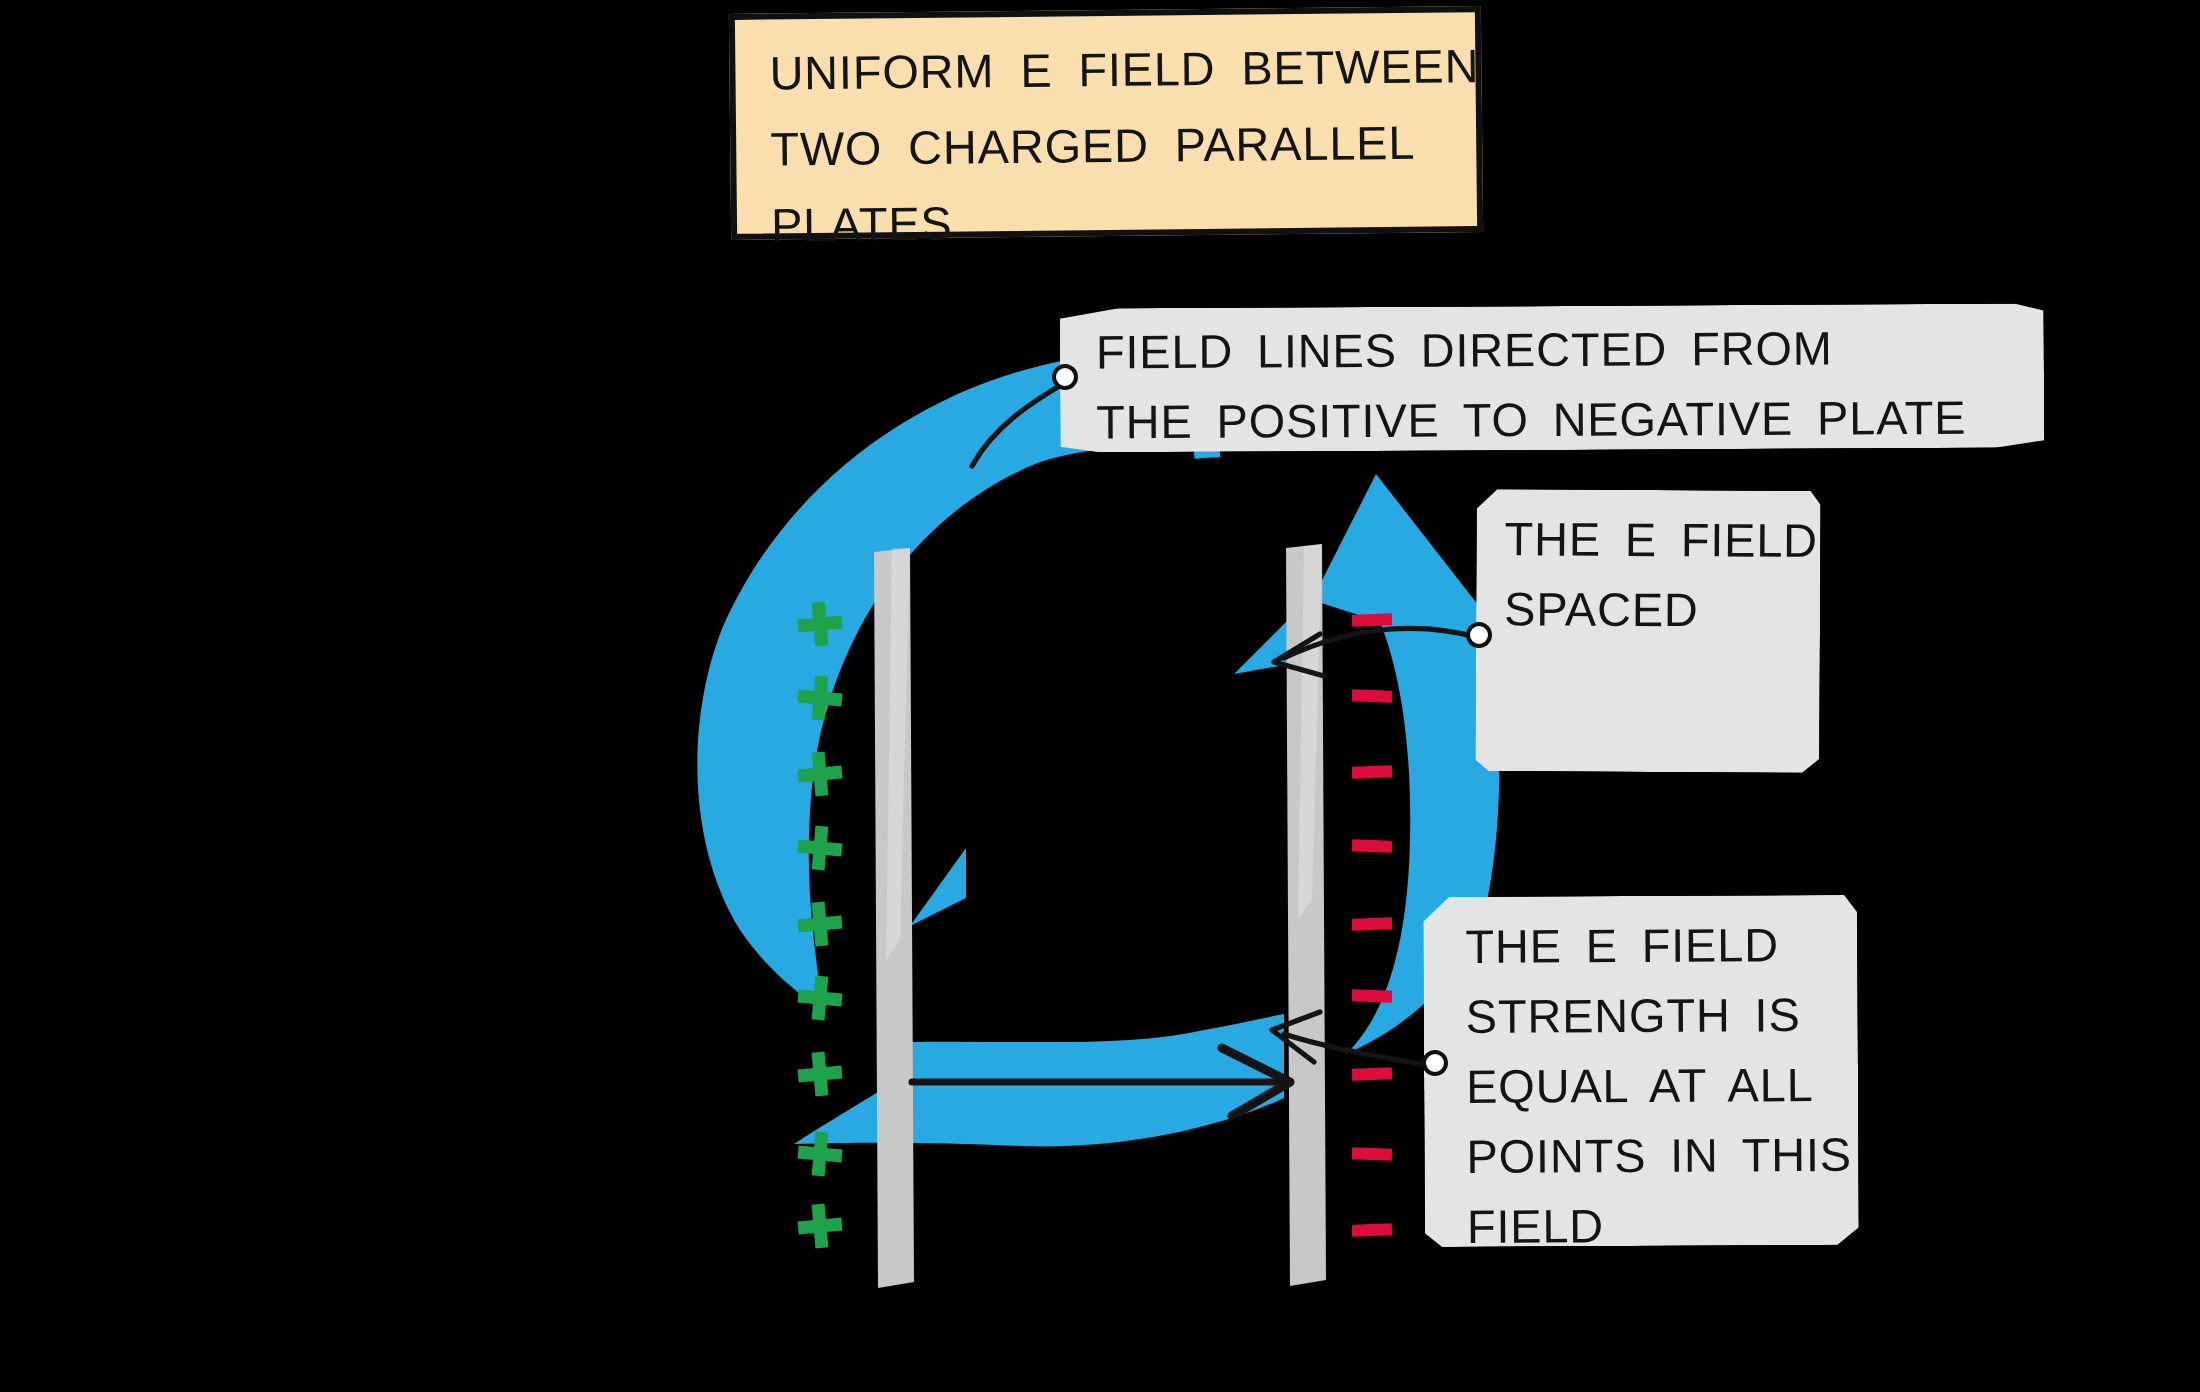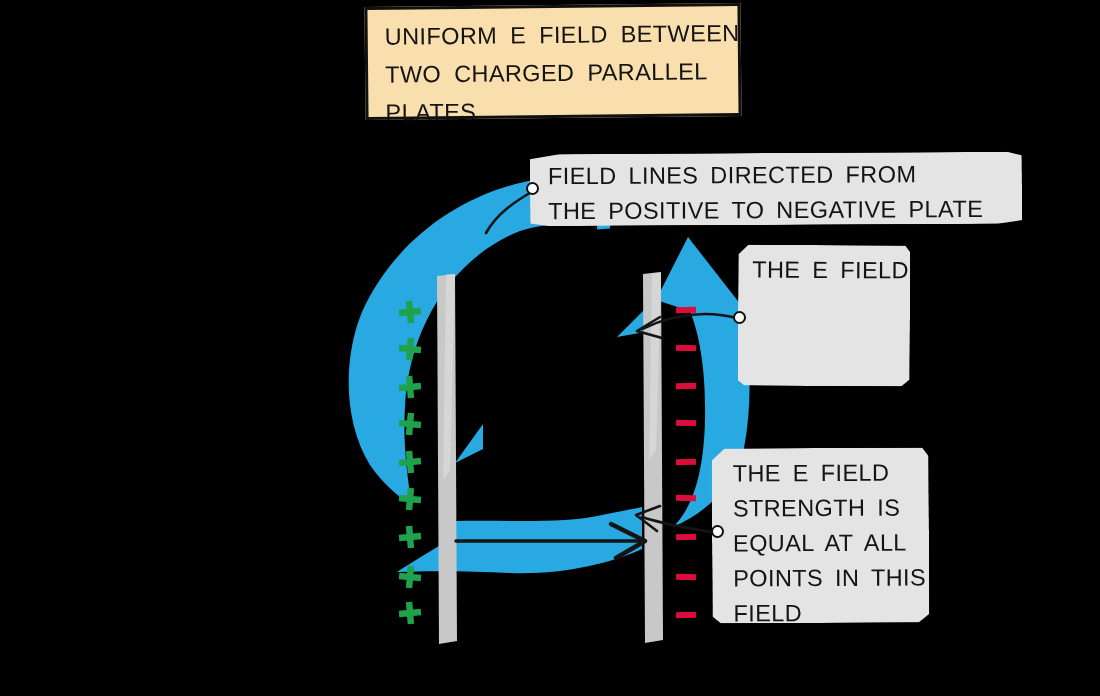--- a/index.html
+++ b/index.html
@@ -125,20 +125,21 @@
     <div class="tline">PLATES</div>
   </div>
 
   <div class="box callout c1">
     <div class="tline">FIELD LINES DIRECTED FROM</div>
     <div class="tline">THE POSITIVE TO NEGATIVE PLATE</div>
   </div>
 
   <div class="box callout c2">
     <div class="tline">THE E FIELD</div>
+    <div class="tline">SPACED</div>
   </div>
 
   <div class="box callout c3">
     <div class="tline">THE E FIELD</div>
     <div class="tline">STRENGTH IS</div>
     <div class="tline">EQUAL AT ALL</div>
     <div class="tline">POINTS IN THIS</div>
     <div class="tline">FIELD</div>
   </div>
 

